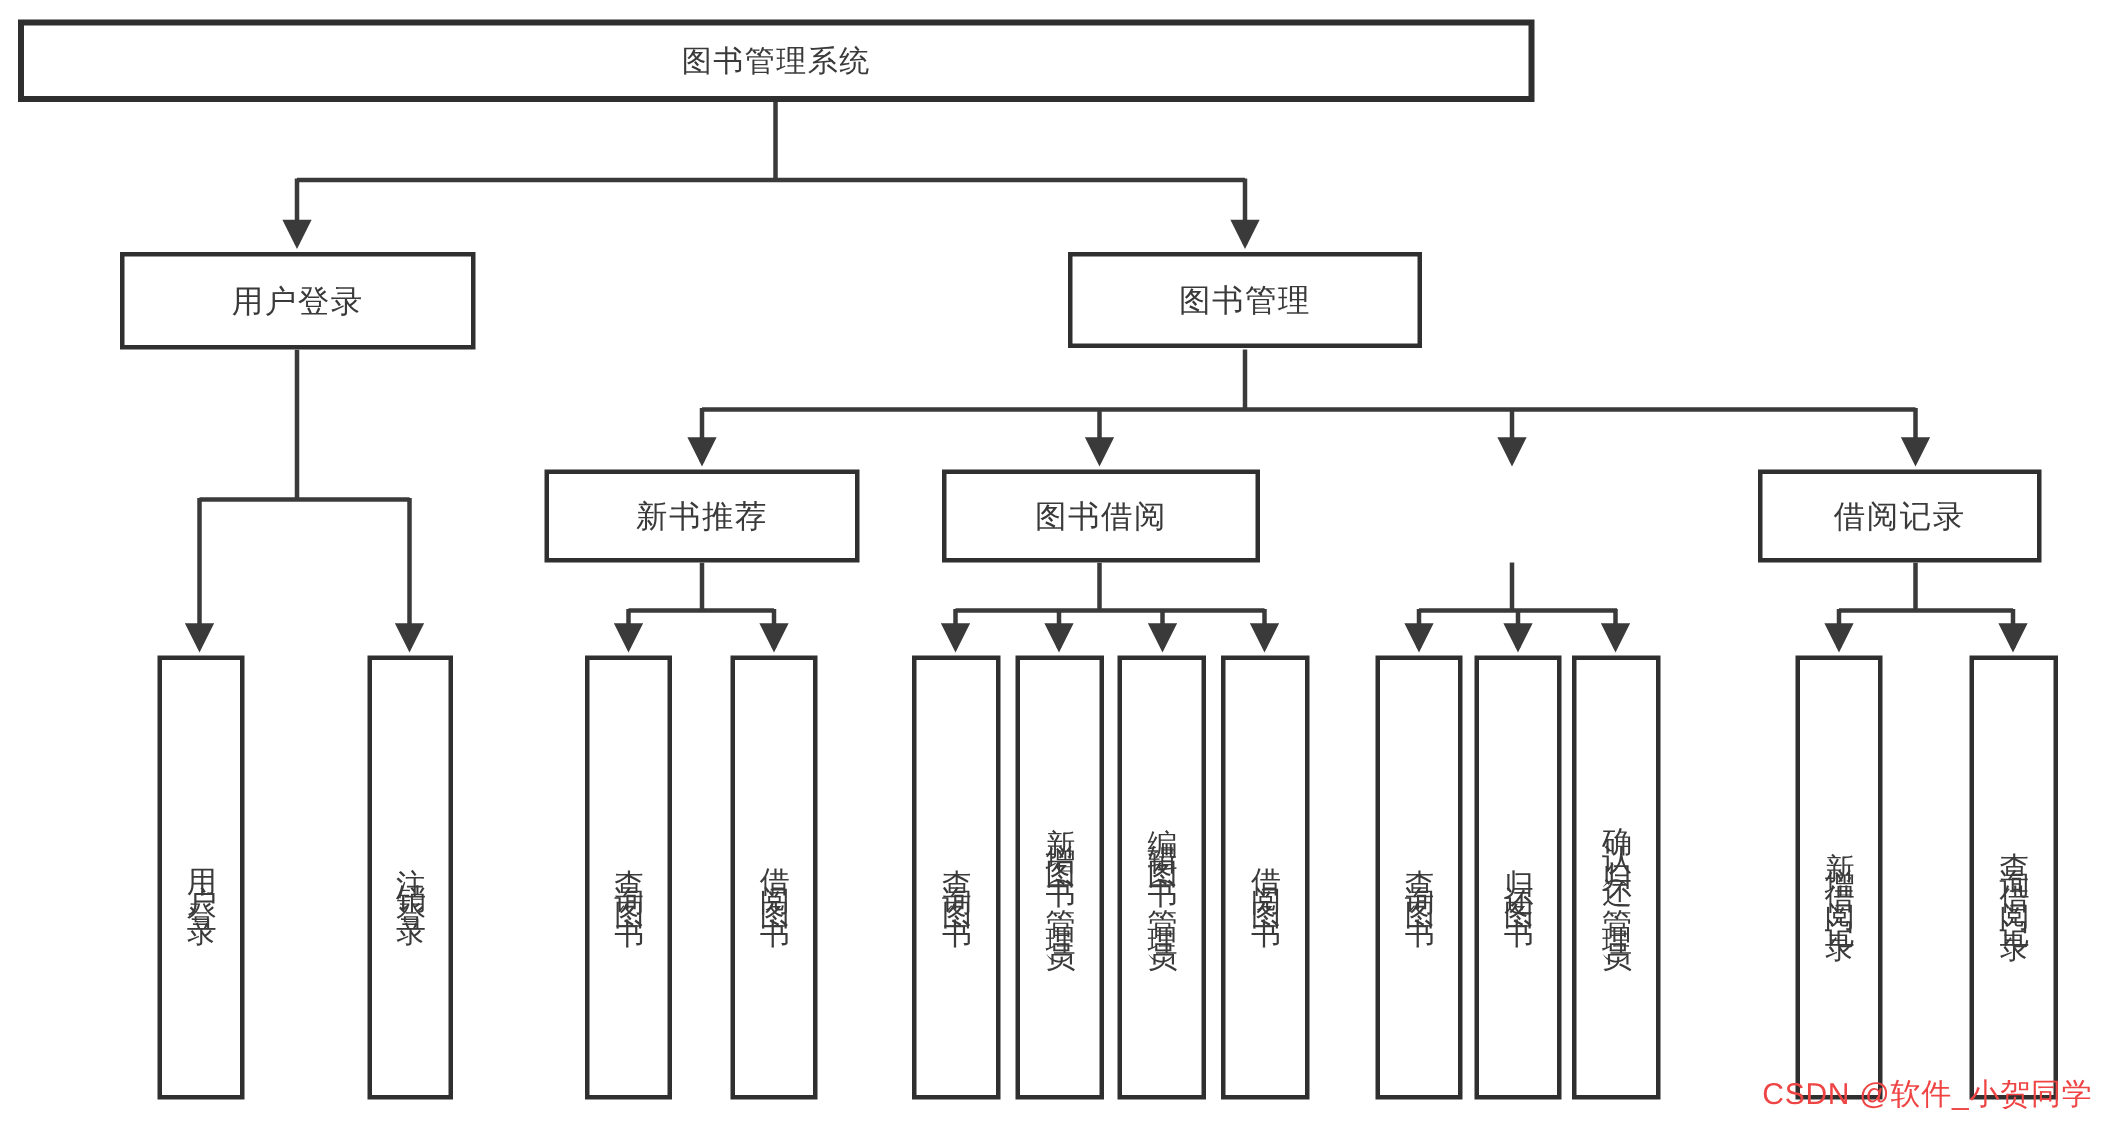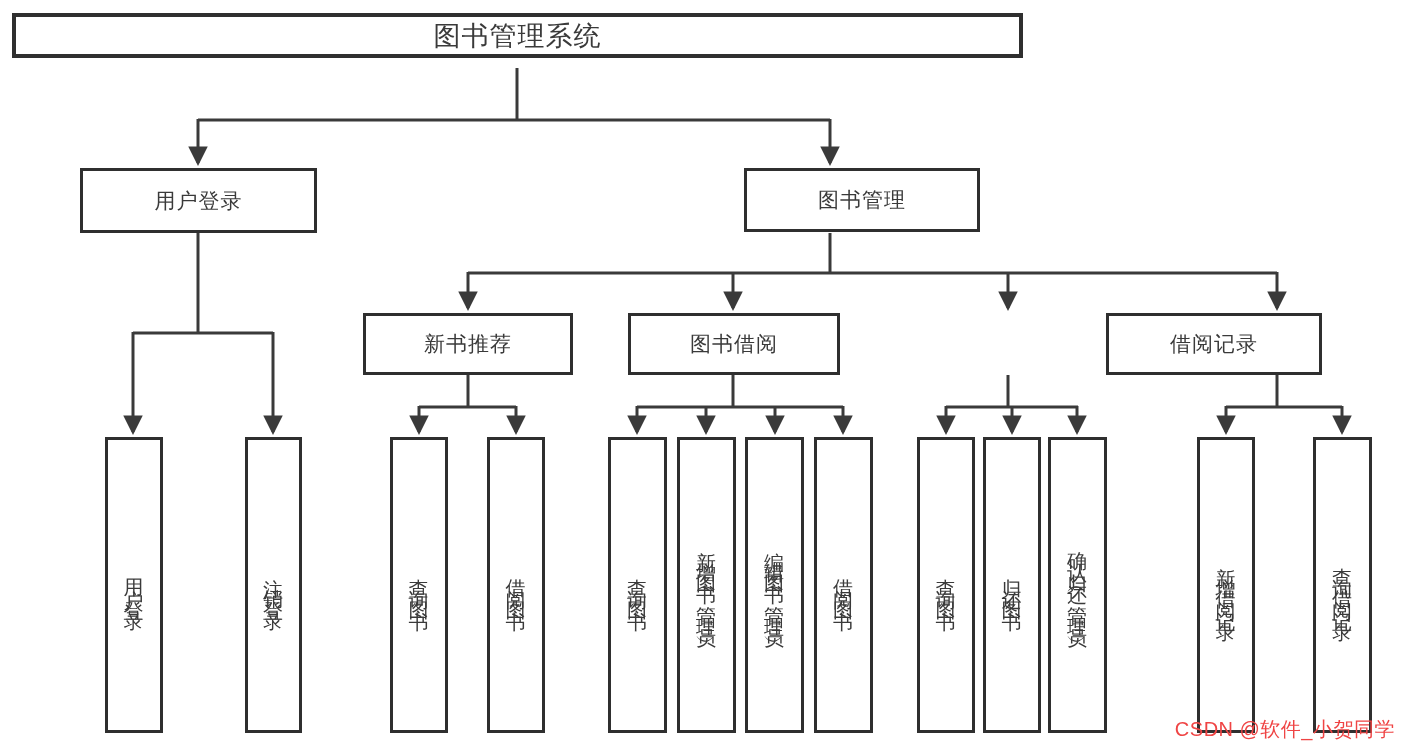--- a/index.html
+++ b/index.html
@@ -27,23 +27,23 @@
     box-sizing: border-box;
     border: 3px solid #2f2f2f;
     background: #ffffff;
     display: flex;
     align-items: center;
     justify-content: center;
     color: #3a3a3a;
   }
   .box.root {
     left: 12px; top: 13px;
-    width: 1011px; height: 45px;
+    width: 1011px; height: 55px;
     border-width: 4px;
-    font-size: 27px;
+    font-size: 20px;
     letter-spacing: 1px;
   }
   .box.hnode {
     height: 64px;
     font-size: 21px;
     letter-spacing: 1px;
   }
   .box.leaf {
     top: 437px;
     height: 296px;
@@ -121,31 +121,31 @@
     </g>
   </svg>
 
   <div class="box root">
     <span>图书管理系统</span>
   </div>
 
   <div class="box hnode" style="left:80px;top:168px;width:237px;height:65px">
     <span>用户登录</span>
   </div>
-  <div class="box hnode" style="left:744px;top:168px;width:236px">
+  <div class="box hnode" style="left:712px;top:168px;width:236px">
     <span>图书管理</span>
   </div>
 
   <div class="box hnode" style="left:363px;top:313px;width:210px;height:62px">
     <span>新书推荐</span>
   </div>
   <div class="box hnode" style="left:628px;top:313px;width:212px;height:62px">
     <span>图书借阅</span>
   </div>
-  <div class="box hnode" style="left:1106px;top:313px;width:216px;height:62px">
+  <div class="box hnode" style="left:1172px;top:313px;width:189px;height:62px">
     <span>借阅记录</span>
   </div>
 
   <div class="box leaf" style="left:105px;width:58px">
     <span class="vtext">用户登录</span>
   </div>
   <div class="box leaf" style="left:245px;width:57px">
     <span class="vtext">注销登录</span>
   </div>
 

